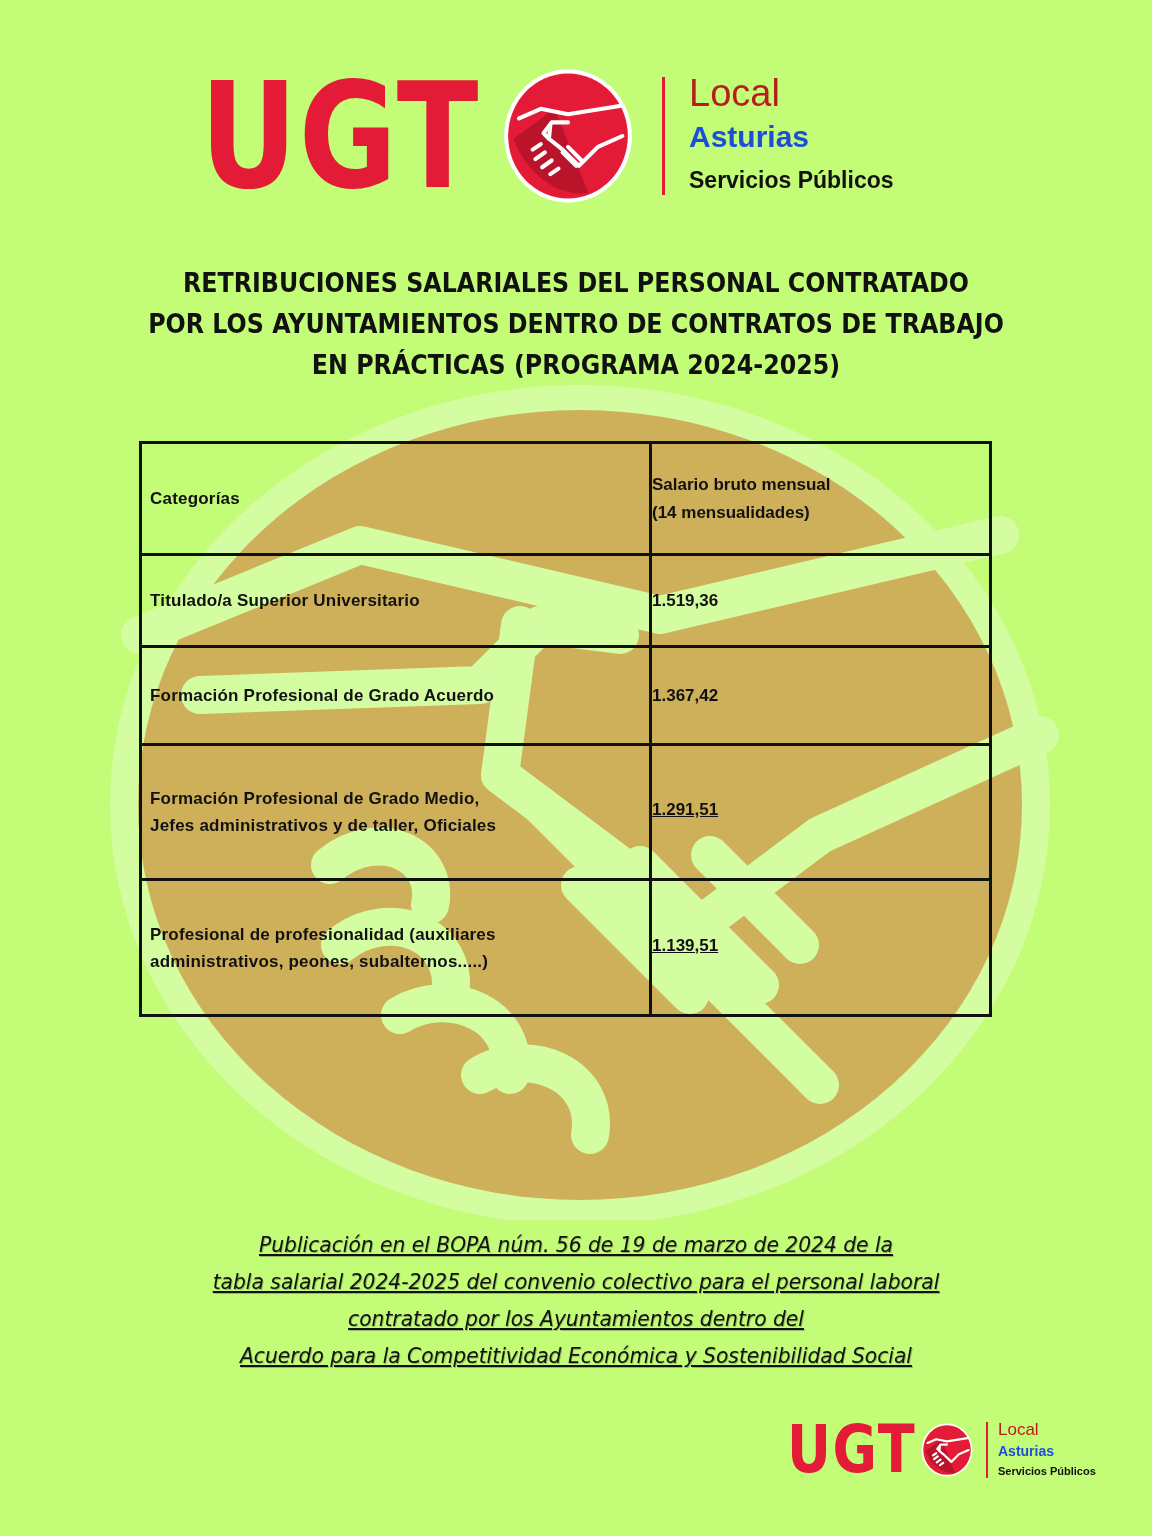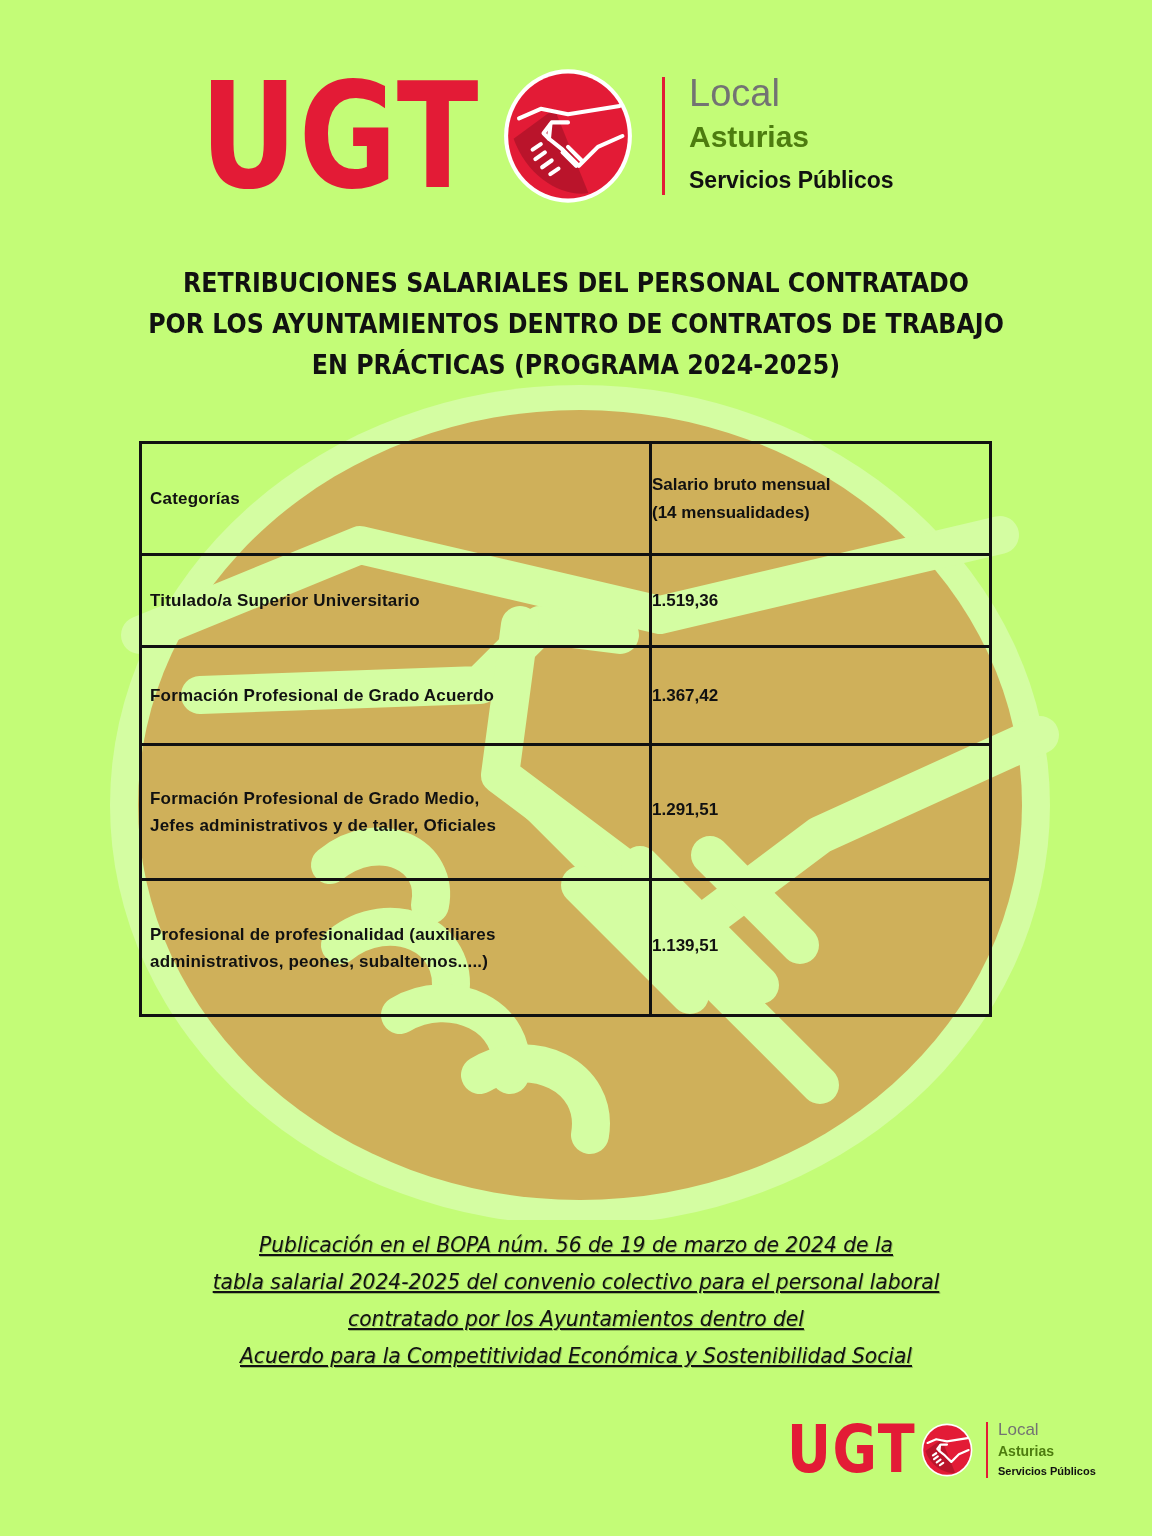--- a/index.html
+++ b/index.html
@@ -30,22 +30,22 @@
     color: #e31b36;
     letter-spacing: 2px;
     transform: scaleX(0.82);
     transform-origin: left center;
   }
   .logo-top .ugt-word { font-size: 146px; line-height: 130px; width: 300px; }
   .emblem { display: block; }
   .logo-divider { background: #e31b36; }
   .logo-top .logo-divider { width: 3px; height: 118px; margin: 0 24px 0 26px; }
   .logo-text { display: flex; flex-direction: column; }
-  .logo-local { font-weight: normal; color: #737373; }
-  .logo-region { font-weight: bold; color: #4d7c0f; }
+  .logo-local { font-weight: normal; color: #b91c1c; }
+  .logo-region { font-weight: bold; color: #1d4ed8; }
   .logo-sector { font-weight: normal; color: #111; }
   .logo-top .logo-local { font-size: 38px; line-height: 42px; font-weight: 300; }
   .logo-top .logo-region { font-size: 30px; line-height: 46px; }
   .logo-top .logo-sector { font-size: 23px; line-height: 40px; font-weight: bold; }
 
   .logo-bottom { left: 787px; top: 1420px; }
   .logo-bottom .ugt-word { font-size: 66px; line-height: 60px; width: 133px; }
   .logo-bottom .logo-divider { width: 2px; height: 56px; margin: 0 10px 0 12px; }
   .logo-bottom .logo-local { font-size: 17px; line-height: 20px; }
   .logo-bottom .logo-region { font-size: 14px; line-height: 22px; }
@@ -77,21 +77,21 @@
   .col-cat { width: 510px; text-align: left; padding-left: 8px; }
   .col-sal { text-align: left; line-height: 28px; }
   .cat-text { line-height: 27px; letter-spacing: 0.2px; }
   .row-h { height: 112px; }
   .row-1 { height: 92px; }
   .row-2 { height: 92px; }
   .row-3 { height: 98px; }
   .row-4 { height: 135px; }
   .row-5 { height: 136px; }
   .sal-val { display: block; }
-  .row-4 .sal-val, .row-5 .sal-val { position: relative; top: -2px; }
+  .row-4 .sal-val, .row-5 .sal-val { position: relative; top: -2px; text-decoration: underline; }
 
   
   .footnote {
     position: absolute; left: 0; right: 0; top: 1226px;
     text-align: center; z-index: 2;
     font-family: "DejaVu Sans", sans-serif;
     font-style: italic; font-size: 22px; line-height: 37px;
     color: #111; text-decoration: underline;
     transform: scaleX(0.92);
     text-shadow: 1px 1px 0 rgba(0,0,0,0.25);

